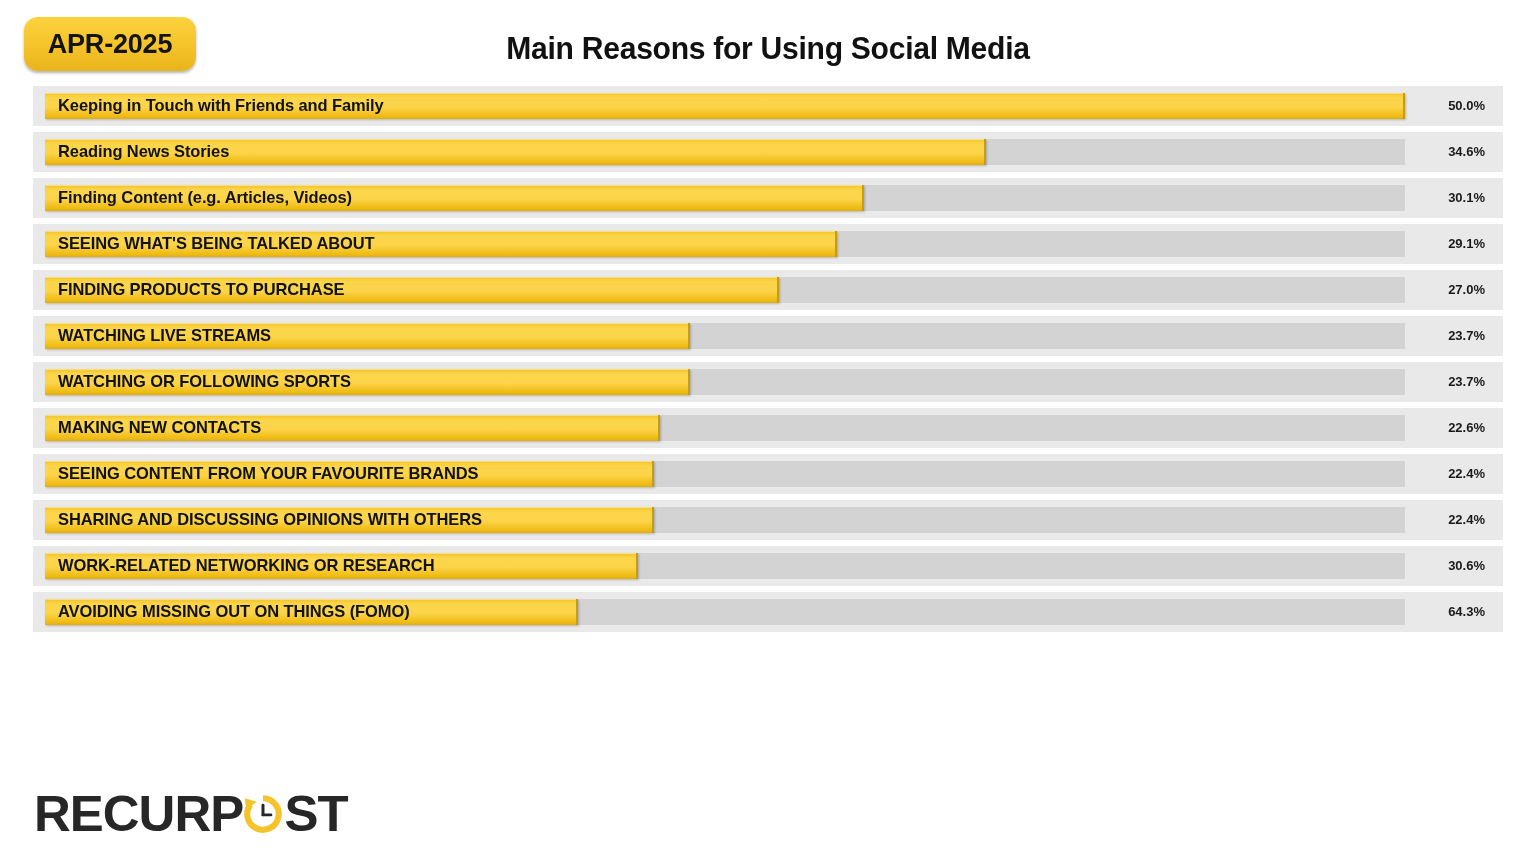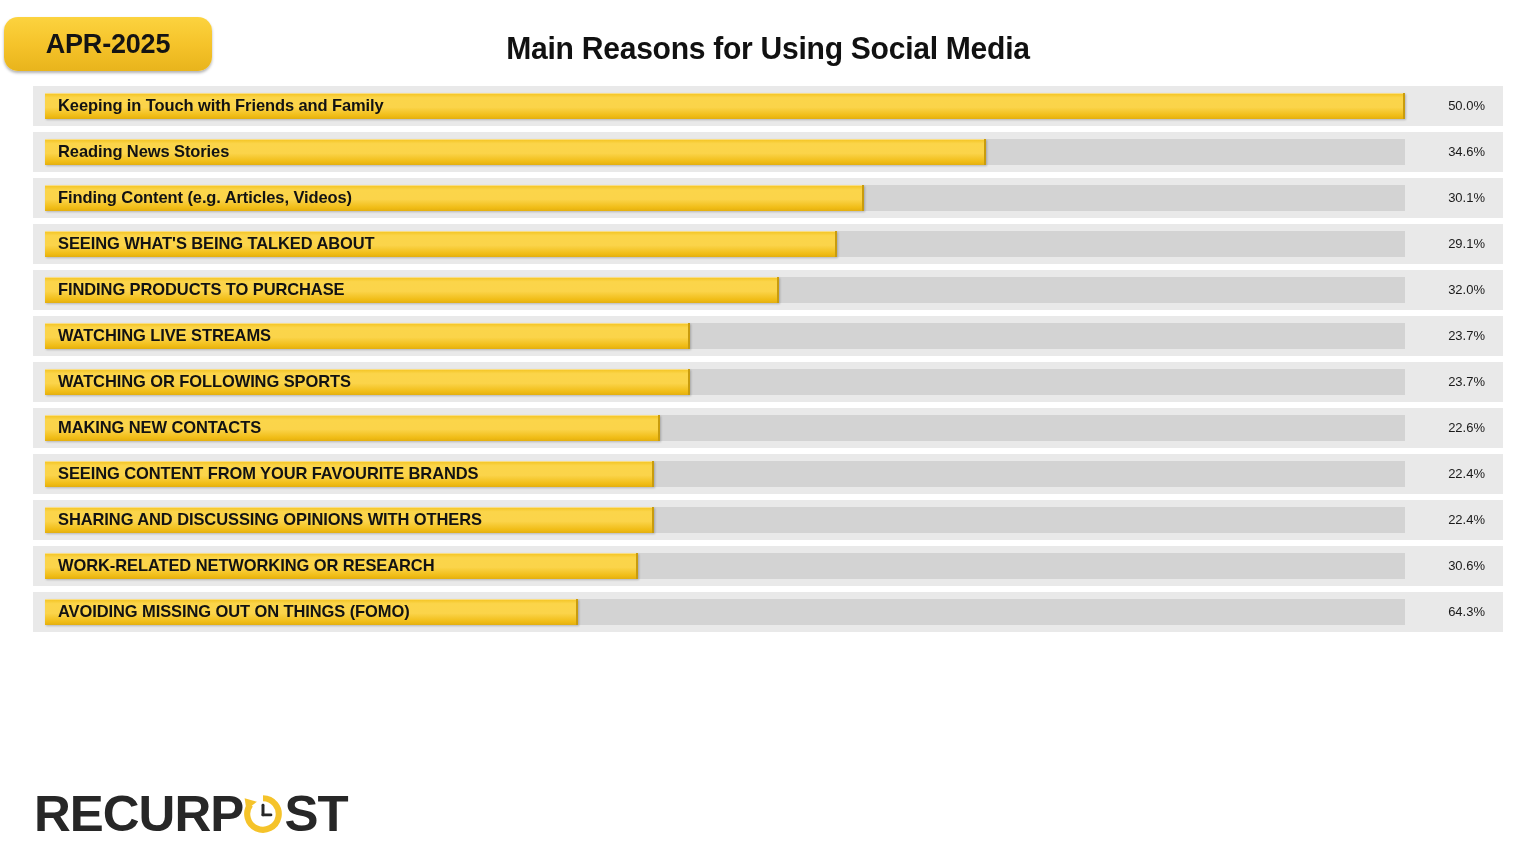--- a/index.html
+++ b/index.html
@@ -17,23 +17,23 @@
   }
 
   
   .header {
     position: relative;
     height: 86px;
   }
 
   .date-badge {
     position: absolute;
-    left: 4px;
+    left: 24px;
     top: 17px;
-    width: 208px;
+    width: 172px;
     height: 54px;
     border-radius: 14px;
     background: linear-gradient(180deg, #fcd33f 0%, #f5c32a 52%, #e8b41c 100%);
     box-shadow: 0 2px 3px rgba(0,0,0,0.30);
     display: flex;
     align-items: center;
     justify-content: center;
     box-sizing: border-box;
   }
   .date-badge-label {
@@ -117,21 +117,21 @@
     z-index: 3;
   }
 
   .bar-value {
     position: absolute;
     right: 18px;
     top: 0;
     height: 40px;
     line-height: 40px;
     font-size: 13px;
-    font-weight: normal;
+    font-weight: bold;
     color: #1a1a1a;
     z-index: 3;
   }
 
   
   .footer {
     position: absolute;
     left: 0;
     top: 780px;
     width: 1376px;
@@ -199,21 +199,21 @@
         <div class="bar-fill" style="width: 792px;"></div>
       </div>
       <div class="bar-label">SEEING WHAT'S BEING TALKED ABOUT</div>
       <div class="bar-value">29.1%</div>
     </div>
     <div class="bar-row">
       <div class="bar-track">
         <div class="bar-fill" style="width: 734px;"></div>
       </div>
       <div class="bar-label">FINDING PRODUCTS TO PURCHASE</div>
-      <div class="bar-value">32.0%</div>
+      <div class="bar-value">27.0%</div>
     </div>
     <div class="bar-row">
       <div class="bar-track">
         <div class="bar-fill" style="width: 645px;"></div>
       </div>
       <div class="bar-label">WATCHING LIVE STREAMS</div>
       <div class="bar-value">23.7%</div>
     </div>
     <div class="bar-row">
       <div class="bar-track">

